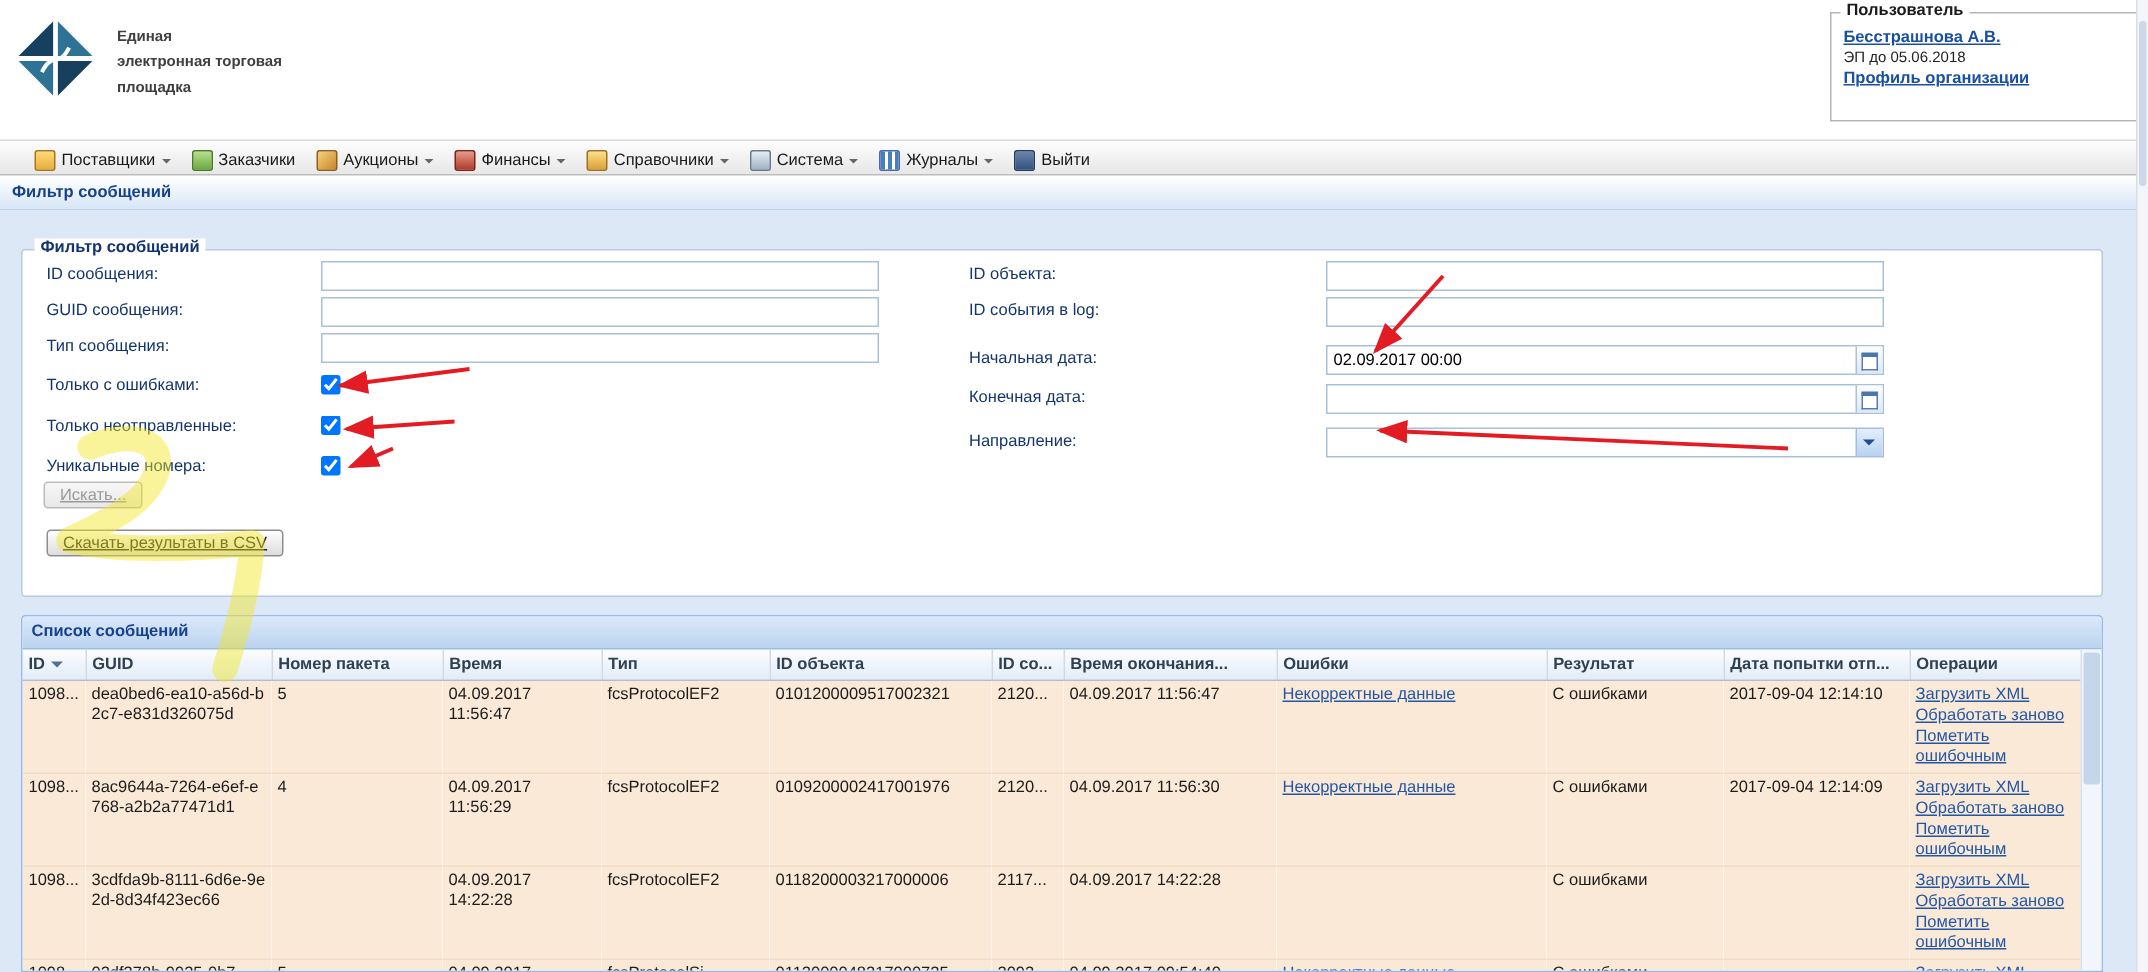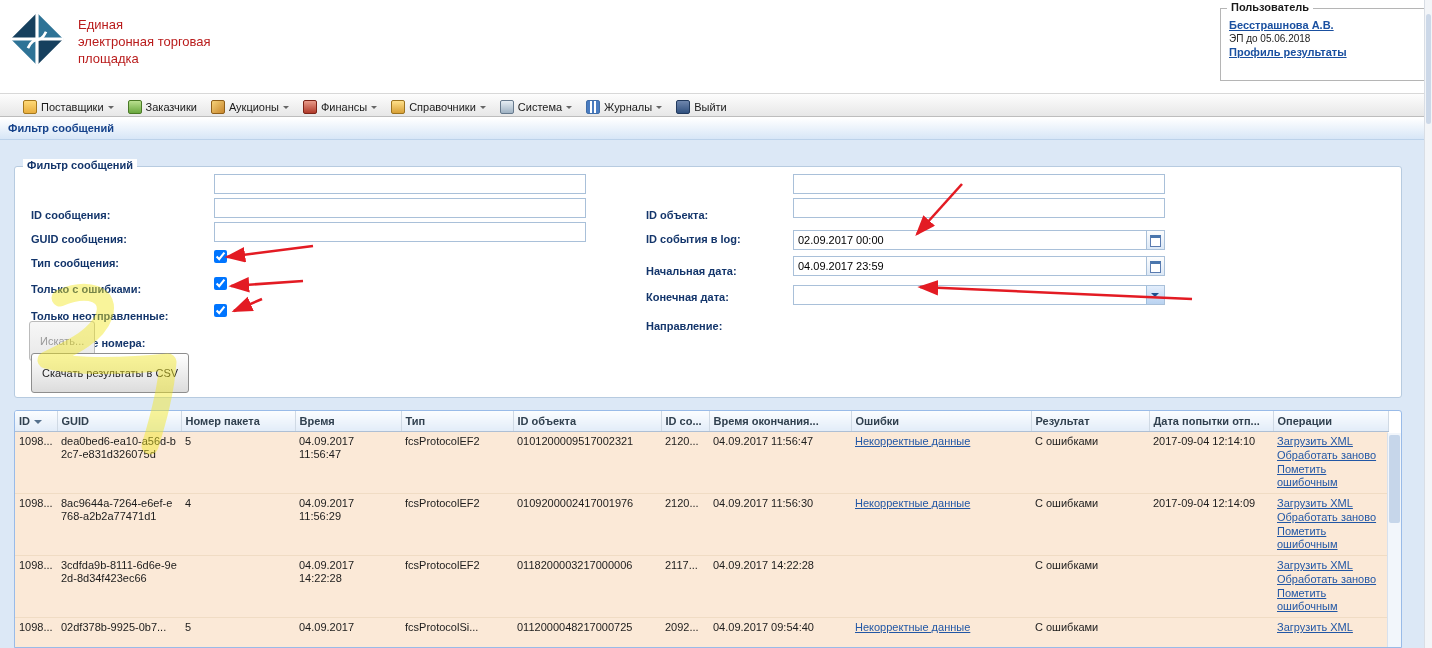--- a/index.html
+++ b/index.html
@@ -2,21 +2,21 @@
 <html><head>
 <meta charset="utf-8">
 <style>
   html,body{margin:0;padding:0;background:#fff;}
   .page{position:relative;width:1432px;height:648px;overflow:hidden;background:#fff;
         font-family:"Liberation Sans",sans-serif;font-size:11px;}
 
   
   .header{position:absolute;top:0;left:0;width:1424px;height:93px;background:#fff;}
   .logo{position:absolute;left:8px;top:9px;cursor:pointer;}
-  .brand{position:absolute;left:78px;top:16px;font-weight:normal;font-size:13px;line-height:17px;color:#b91c1c;}
+  .brand{position:absolute;left:78px;top:16px;font-weight:bold;font-size:10px;line-height:17px;color:#404040;}
   .user-box{position:absolute;left:1220px;top:8px;width:190px;height:58px;border:1px solid #b5b5b5;
             background:#fff;padding:9px 8px 4px;box-sizing:content-box;}
   .user-legend{position:absolute;top:-8px;left:6px;background:#fff;padding:0 4px;font-weight:bold;
                font-size:11px;color:#1a1a1a;}
   .user-link{display:block;color:#1a50a0;font-weight:bold;font-size:11px;text-decoration:underline;
              cursor:pointer;line-height:14px;}
   .user-cert{font-size:10px;color:#222;line-height:13px;}
 
   
   .menubar{position:absolute;top:93px;left:0;width:1424px;height:24px;box-sizing:border-box;
@@ -40,41 +40,41 @@
   .page-title-bar{position:absolute;top:118px;left:0;width:1424px;height:22px;box-sizing:border-box;
     background:linear-gradient(#ffffff,#d7e6f7);border-bottom:1px solid #bcd2ea;border-radius:4px 4px 0 0;
     color:#15428b;font-weight:bold;line-height:21px;padding-left:8px;}
   .content-bg{position:absolute;top:140px;left:0;width:1424px;height:508px;background:#dce8f6;}
 
   
   .filter-panel{position:absolute;left:14px;top:166px;width:1386px;height:230px;background:#fff;
     border:1px solid #b7cbe0;border-radius:3px;}
   .panel-legend{position:absolute;top:-8px;left:8px;background:#fff;padding:0 4px;font-weight:bold;
     color:#13356b;}
-  .flabel{position:absolute;left:16px;font-weight:bold;color:#13356b;white-space:nowrap;margin-top:32px;}
+  .flabel{position:absolute;left:16px;font-weight:normal;color:#13356b;white-space:nowrap;}
   .flabel.right{left:631px;}
   .ftext{position:absolute;left:199px;width:364px;height:18px;border:1px solid #a9c0d9;
     font:11px "Liberation Sans",sans-serif;padding:0 3px;background:#fff;}
-  .fwrap{position:absolute;left:778px;width:372px;height:20px;box-sizing:border-box;
+  .fwrap{position:absolute;left:869px;width:372px;height:20px;box-sizing:border-box;
     border:1px solid #a9c0d9;background:#fff;}
   .fwrap input{position:absolute;inset:0;border:none;width:100%;height:100%;box-sizing:border-box;
     font:11px "Liberation Sans",sans-serif;padding:0 22px 0 4px;background:transparent;}
   .cal-btn{position:absolute;right:0;top:0;width:17px;height:18px;cursor:pointer;
     background:linear-gradient(#fdfdfd,#dce8f6);border-left:1px solid #a9c0d9;}
   .cal-glyph{position:absolute;left:3px;top:4px;width:9px;height:8px;background:#fff;
     border:1px solid #5a7bb0;border-top:3px solid #4a76ad;}
   .combo-text{position:absolute;left:0;top:0;right:18px;bottom:0;padding:3px 4px;background:#fff;
     white-space:nowrap;overflow:hidden;}
   .combo-btn{position:absolute;right:0;top:0;width:17px;height:18px;cursor:pointer;
     background:linear-gradient(#e3eefc,#b9d2f0);border-left:1px solid #9ebfdd;}
   .combo-arrow{position:absolute;left:4px;top:7px;width:0;height:0;
     border-left:4px solid transparent;border-right:4px solid transparent;border-top:4px solid #1f4e8c;}
   .fcheck{position:absolute;left:199px;width:13px;height:13px;margin:0;}
   .btn{position:absolute;font:11px "Liberation Sans",sans-serif;border:1px solid #8e8e8e;border-radius:3px;
-    background:linear-gradient(#ffffff,#dcdcdc);padding:13px 10px;color:#222;cursor:pointer;}
+    background:linear-gradient(#ffffff,#dcdcdc);padding:2px 10px;color:#222;cursor:pointer;text-decoration:underline;}
   .btn-disabled{color:#9a9a9a;border-color:#bbb;background:linear-gradient(#f7f7f7,#e8e8e8);}
 
   
   .grid{position:absolute;left:14px;top:410px;width:1388px;height:238px;box-sizing:border-box;
     border:1px solid #99bbe8;border-radius:3px 3px 0 0;background:#fff;overflow:hidden;}
   .grid-title{height:22px;box-sizing:border-box;background:linear-gradient(#dbe9fb,#bcd3ee);
     border-bottom:1px solid #99bbe8;color:#15428b;font-weight:bold;line-height:21px;padding-left:6px;}
   .tbl{border-collapse:collapse;table-layout:fixed;width:1373px;font:11px "Liberation Sans",sans-serif;}
   .tbl th{background:linear-gradient(#fbfdff,#e2ecf8);border-right:1px solid #cfd9e4;
     border-bottom:1px solid #aebfd4;padding:3px 4px;text-align:left;font-weight:bold;color:#30404f;
@@ -115,21 +115,21 @@
     </svg>
     <div class="brand">
       <div>Единая</div>
       <div>электронная торговая</div>
       <div>площадка</div>
     </div>
     <div class="user-box">
       <span class="user-legend">Пользователь</span>
       <a class="user-link">Бесстрашнова А.В.</a>
       <div class="user-cert">ЭП до 05.06.2018</div>
-      <a class="user-link">Профиль результаты</a>
+      <a class="user-link">Профиль организации</a>
     </div>
   </div>
 
   <nav class="menubar">
     <div class="menu-item">
       <span class="icon ic-suppliers"></span>
       <span>Поставщики</span>
       <span class="caret"></span>
     </div>
     <div class="menu-item">
@@ -207,35 +207,35 @@
     <label class="flabel right" style="top:66px">Начальная дата:</label>
     <div class="fwrap" style="top:63px">
       <input value="02.09.2017 00:00" style="">
       <span class="cal-btn">
           <span class="cal-glyph"></span>
         </span>
     </div>
 
     <label class="flabel right" style="top:92px">Конечная дата:</label>
     <div class="fwrap" style="top:89px">
-      <input value="04.09.2017 23:59" style="">
       <span class="cal-btn">
           <span class="cal-glyph"></span>
         </span>
     </div>
 
     <label class="flabel right" style="top:121px">Направление:</label>
     <div class="fwrap" style="top:118px">
       <span class="combo-btn">
           <span class="combo-arrow"></span>
         </span>
     </div>
   </div>
 
   <div class="grid">
+    <div class="grid-title">Список сообщений</div>
     <table class="tbl">
       <colgroup>
         <col style="width:42px">
           <col style="width:124px">
           <col style="width:114px">
           <col style="width:106px">
         <col style="width:112px">
           <col style="width:148px">
           <col style="width:48px">
           <col style="width:142px">

